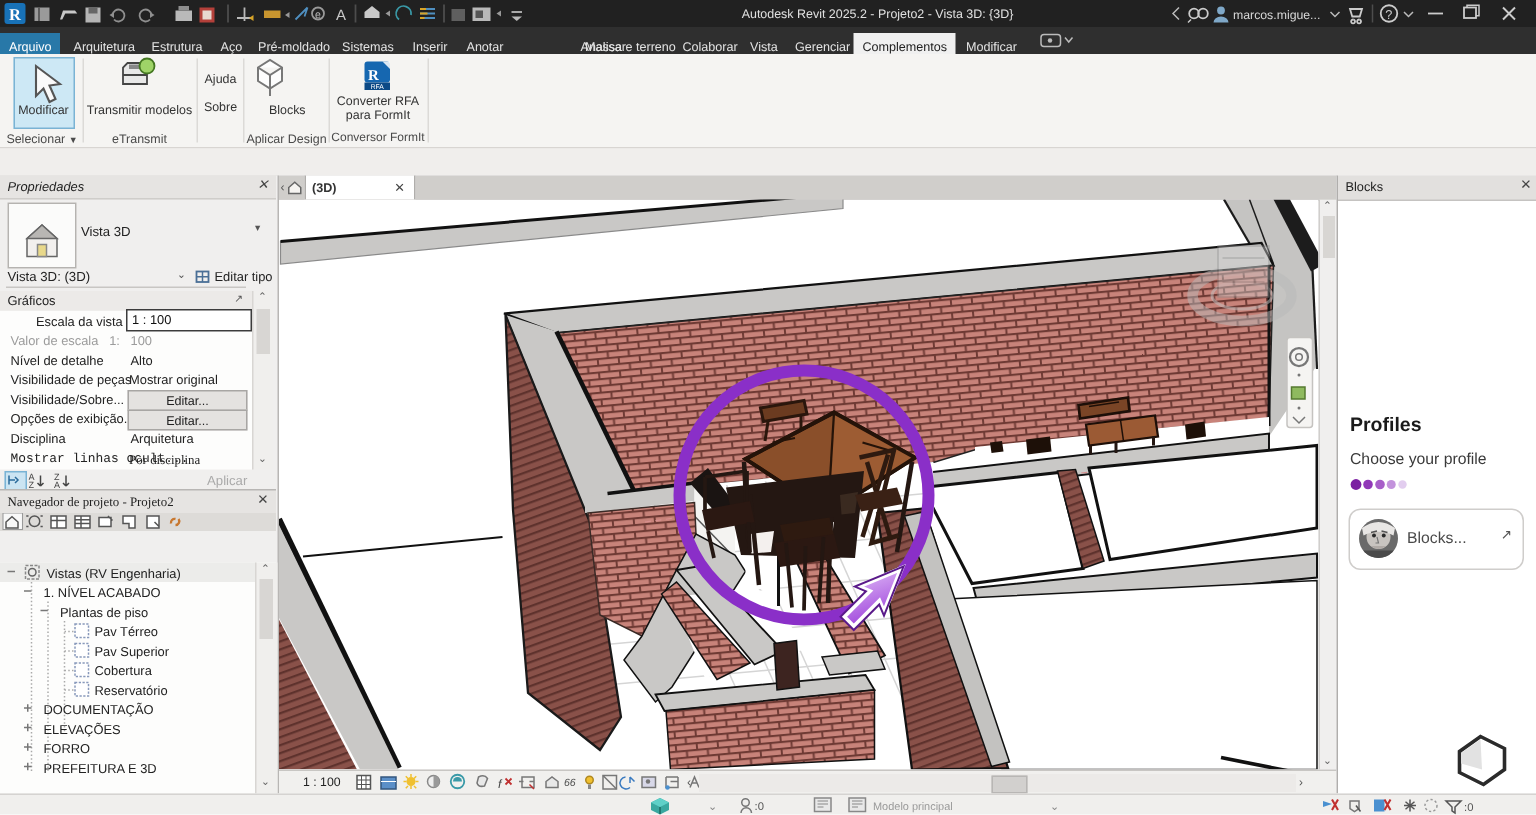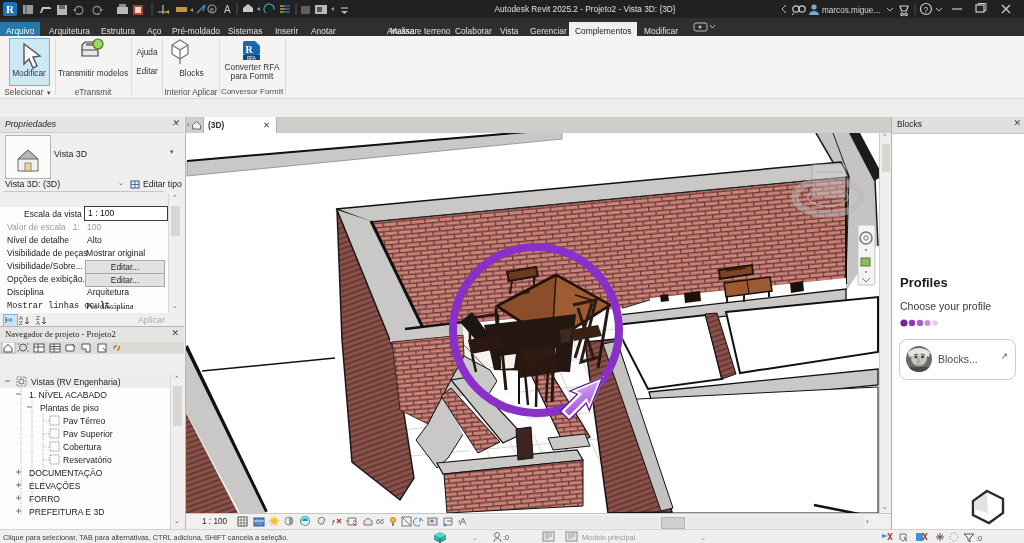--- a/index.html
+++ b/index.html
@@ -127,26 +127,26 @@
   <path d="M172 9 l8 -5 l8 5 v9 l-8 5 l-8 -5 z M172 9 l8 5 l8 -5 M180 14 v14" fill="#fdfdfd" stroke="#777" stroke-width="1.3"></path>
   <rect x="243" y="5" width="17" height="14" rx="2" fill="#1667b0"></rect>
   <path d="M255 5 h5 l0 5 z" fill="#fff" opacity=".85"></path>
   <text x="249" y="17" fill="#fff" font-size="10" font-weight="bold" text-anchor="middle" font-family="Liberation Serif">R</text>
   <rect x="243" y="19" width="17" height="5" fill="#0c4a86"></rect>
   <text x="251.5" y="23.5" fill="#fff" font-size="4.5" text-anchor="middle">RFA</text>
  </svg>
  <div class="abs" style="left:9px;top:32px;width:40px;text-align:center;font-size:8.3px;color:#333;">Modificar</div>
  <div class="abs" style="left:57px;top:32px;width:72px;text-align:center;font-size:8.3px;color:#333;">Transmitir modelos</div>
  <div class="abs" style="left:133px;top:11px;width:28px;text-align:center;font-size:8.3px;color:#333;">Ajuda</div>
- <div class="abs" style="left:133px;top:30px;width:28px;text-align:center;font-size:8.3px;color:#333;">Editar</div>
+ <div class="abs" style="left:133px;top:30px;width:28px;text-align:center;font-size:8.3px;color:#333;">Sobre</div>
  <div class="abs" style="left:165px;top:32px;width:53px;text-align:center;font-size:8.3px;color:#333;">Blocks</div>
  <div class="abs" style="left:221px;top:27px;width:62px;text-align:center;font-size:8.3px;color:#333;line-height:9px;">Converter RFA<br>para FormIt</div>
  <div class="plabel" style="left:2px;width:52px;">Selecionar <span style="font-size:6px;">▼</span></div>
  <div class="plabel" style="left:57px;width:72px;">eTransmit</div>
- <div class="plabel" style="left:163px;width:56px;">Interior Aplicar</div>
+ <div class="plabel" style="left:163px;width:56px;">Aplicar Design</div>
  <div class="plabel" style="left:218px;width:68px;font-size:8px;">Conversor FormIt</div>
 </div>
 <div id="optionsbar" class="abs"></div>
 <div id="leftpanel" class="abs">
  <div class="abs" style="left:0;top:0;width:184px;height:15px;background:#e6e4e2;border-bottom:1px solid #cfcdca;font-style:italic;">
   <span style="position:absolute;left:5px;top:2px;font-size:8.6px;color:#222;">Propriedades</span>
   <span style="position:absolute;right:5px;top:1px;font-size:9px;color:#444;">✕</span>
  </div>
  <div class="abs" style="left:5px;top:18px;width:44px;height:42px;background:#fbfbfa;border:1px solid #b5b3b0;">
   <svg width="44" height="42">
@@ -159,20 +159,24 @@
  <span class="abs" style="left:170px;top:31px;font-size:7px;color:#555;">▾</span>
  <span class="abs" style="left:5px;top:62px;font-size:8.8px;color:#222;">Vista 3D: (3D)</span>
  <span class="abs" style="left:118px;top:62px;font-size:7px;color:#555;">⌄</span>
  <svg width="12" height="10" style="position:absolute;left:130px;top:63px">
         <rect x="1" y="1" width="8" height="7" fill="none" stroke="#4a6f96" stroke-width="1.2"></rect>
         <line x1="5" y1="1" x2="5" y2="8" stroke="#4a6f96"></line>
         <line x1="1" y1="4.5" x2="9" y2="4.5" stroke="#4a6f96"></line>
       </svg>
  <span class="abs" style="left:143px;top:62px;font-size:8.6px;color:#222;">Editar tipo</span>
  <div class="abs" style="left:4px;top:74px;width:160px;height:1px;background:#c8c6c3;"></div>
+ <div class="abs" style="left:0px;top:77px;width:168px;height:13px;background:#eceae8;border-bottom:1px solid #d5d3d0;">
+  <span style="position:absolute;left:5px;top:1px;font-size:8.6px;color:#222;">Gráficos</span>
+  <span style="position:absolute;right:6px;top:1px;font-size:7px;color:#555;">↗</span>
+ </div>
  <div class="abs" style="left:0;top:90px;width:168px;height:106px;background:#fdfdfc;"></div>
  <div class="abs" style="left:84px;top:89px;width:79px;height:13px;background:#fff;border:1px solid #3c3c3c;font-size:8.6px;color:#111;padding-left:3px;line-height:13px;">1 : 100</div>
  <span class="abs" style="left:7px;top:92px;font-size:8.6px;color:#222;margin-left:17px;">Escala da vista</span>
  <span class="abs" style="left:7px;top:105px;font-size:8.6px;color:#9c9c9c;">Valor de escala &nbsp;&nbsp;1:</span>
  <span class="abs" style="left:87px;top:105px;font-size:8.6px;color:#9c9c9c;">100</span>
  <span class="abs" style="left:7px;top:118px;font-size:8.6px;color:#222;">Nível de detalhe</span>
  <span class="abs" style="left:87px;top:118px;font-size:8.6px;color:#222;">Alto</span>
  <span class="abs" style="left:7px;top:131px;font-size:8.6px;color:#222;">Visibilidade de peças</span>
  <span class="abs" style="left:86px;top:131px;font-size:8.6px;color:#222;">Mostrar original</span>
  <span class="abs" style="left:7px;top:144px;font-size:8.6px;color:#222;">Visibilidade/Sobre...</span>
@@ -541,21 +545,20 @@
   </svg>
   <span style="position:absolute;left:38px;top:13px;font-size:10.5px;color:#4a4a4a;">Blocks...</span>
   <span style="position:absolute;right:7px;top:11px;font-size:9px;color:#555;">↗</span>
  </div>
  <svg width="44" height="36" style="position:absolute;left:74px;top:372px">
   <path d="M21 2 l16 8 v14 l-14 10 l-16 -8 v-14 z" fill="#fff" stroke="#2b2b2b" stroke-width="2.4"></path>
   <path d="M8 13 l13 -9 l1 20 l-14 -4 z" fill="#e2e2e2" rx="4"></path>
  </svg>
 </div>
 <div id="statusbar" class="abs">
- <span style="position:absolute;left:3px;top:3px;">Clique para selecionar, TAB para alternativas, CTRL adiciona, SHIFT cancela a seleção.</span>
  <svg width="16" height="12" style="position:absolute;left:432px;top:1px">
         <path d="M8 1 l6 3 v5 l-6 3 l-6 -3 v-5 z" fill="#3aa8a0"></path>
         <path d="M8 1 l6 3 l-6 3 l-6 -3 z" fill="#5fd0c8"></path>
         <path d="M8 7 v6" stroke="#1a6860"></path>
       </svg>
  <span style="position:absolute;left:472px;top:3px;color:#888;">⌄</span>
  <svg width="22" height="12" style="position:absolute;left:492px;top:1px">
         <circle cx="5" cy="4" r="2.5" fill="none" stroke="#777"></circle>
         <path d="M2 11 a3.5 3.5 0 0 1 7 0" fill="none" stroke="#777"></path>
         <text x="11" y="9" font-size="7.5" fill="#555">:0</text>

